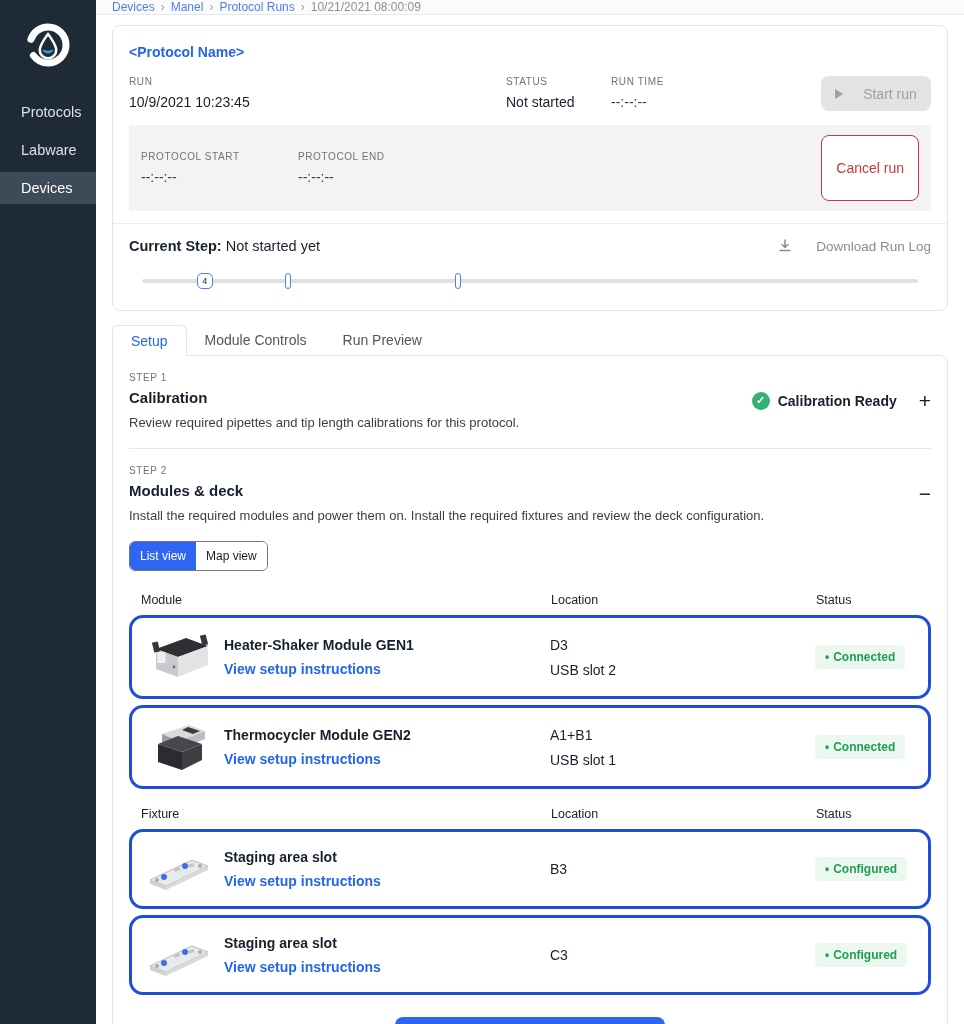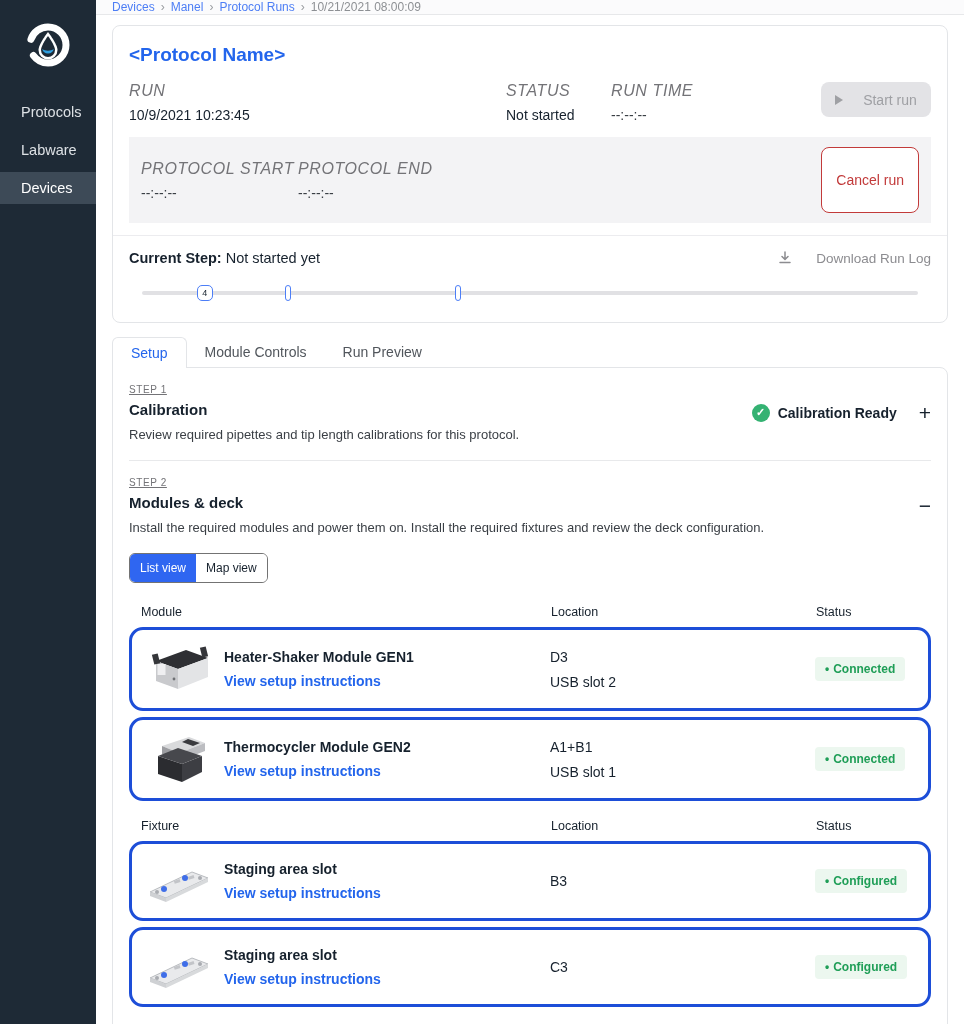--- a/index.html
+++ b/index.html
@@ -21,22 +21,22 @@
   .crumb { color:#4d7ef5; cursor:pointer; }
   .crumb-sep { color:#9a9da1; margin:0 6px; }
   .crumb-current { color:#8d9094; }
 
   .main { padding:10px 16px 0 16px; }
 
   .card { border:1px solid #e3e5e8; border-radius:8px; background:#fff; }
 
   
   .header-card { padding:18px 16px 14px 16px; }
-  .protocol-name { color:#2365ec; font-size:19px; font-weight:bold; margin-bottom:16px; }
-  .label { font-size:16px; letter-spacing:.6px; color:#737377; text-transform:uppercase;font-style:italic; }
+  .protocol-name { color:#2365ec; font-size:14px; font-weight:bold; margin-bottom:16px; }
+  .label { font-size:10px; letter-spacing:.6px; color:#737377; text-transform:uppercase; }
   .value { font-size:14px; color:#16212d; margin-top:7px; }
   .run-row { display:flex; align-items:flex-start; }
   .col-run { width:377px; }
   .col-status { width:105px; }
   .col-runtime { flex:1; }
   .btn-start { width:110px; height:35px; background:#e3e3e6; color:#9fa0a4; border:none;
     border-radius:8px; font-size:14px; font-family:inherit; display:flex; align-items:center;
     justify-content:center; gap:20px; cursor:not-allowed; }
   .play-tri { width:0; height:0; border-left:8px solid #9fa0a4;
     border-top:5px solid transparent; border-bottom:5px solid transparent; }
@@ -63,21 +63,21 @@
 
   
   .tabs { display:flex; align-items:flex-end; margin-top:14px; }
   .tab { font-size:14px; padding:7px 18px; color:#51565c; cursor:pointer; }
   .tab.active { color:#2365ec; background:#fff; border:1px solid #e3e5e8; border-bottom:none;
     border-radius:6px 6px 0 0; margin-bottom:-1px; position:relative; z-index:2; }
 
   
   .setup-card { border-radius:0 8px 8px 8px; padding:16px; position:relative; z-index:1; }
   .step-block { display:flex; justify-content:space-between; align-items:flex-start; }
-  .step-label { font-size:10px; letter-spacing:.6px; color:#737377;text-decoration:underline; }
+  .step-label { font-size:10px; letter-spacing:.6px; color:#737377; }
   .step-title { font-size:15px; font-weight:bold; color:#16212d; margin-top:6px; }
   .step-desc { font-size:13px; color:#3a3f45; margin-top:9px; }
   .step-right { display:flex; align-items:center; gap:22px; margin-top:18px; }
   .calib { display:flex; align-items:center; gap:8px; font-size:14px; font-weight:bold; }
   .check-circle { width:18px; height:18px; border-radius:50%; background:#34b272; color:#fff;
     font-size:11px; display:flex; align-items:center; justify-content:center; }
   .expander { font-size:21px; color:#16212d; cursor:pointer; line-height:1; background:none; border:none; font-family:inherit; }
   .section-divider { border-top:1px solid #e8e9eb; margin:18px 0 16px 0; }
 
   .view-toggle { display:inline-flex; border:1px solid #737373; border-radius:6px;

